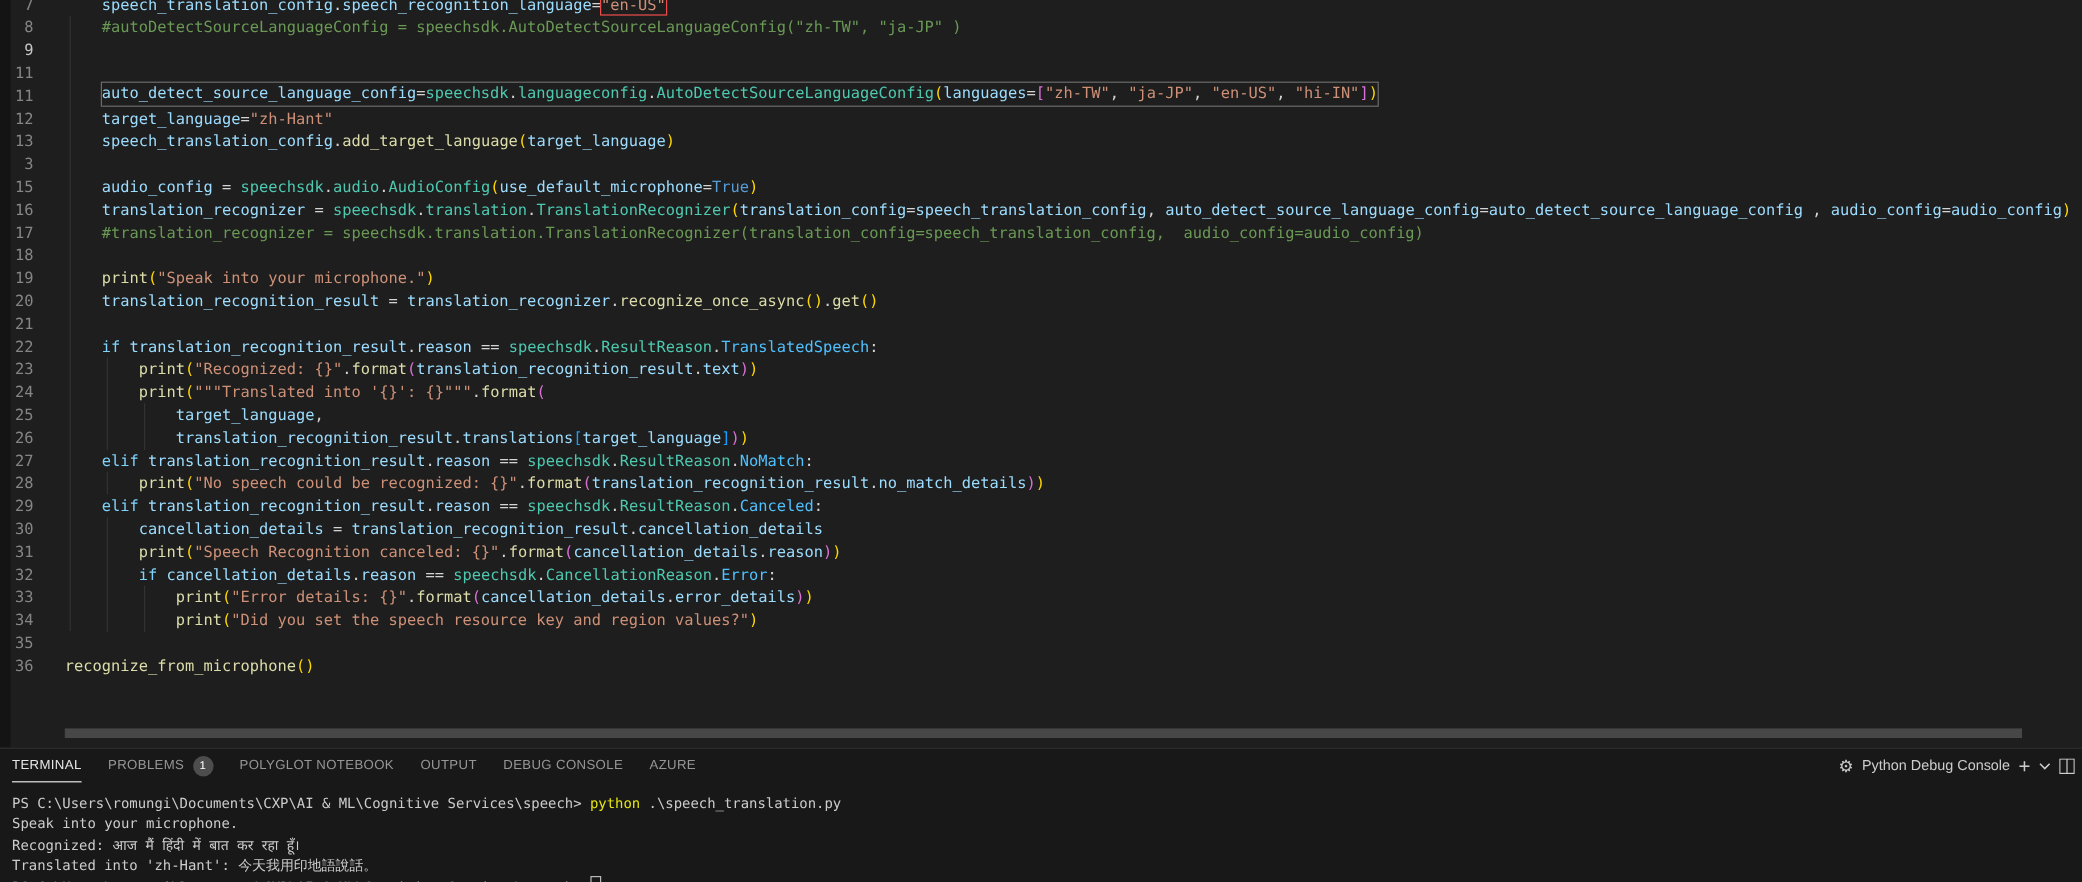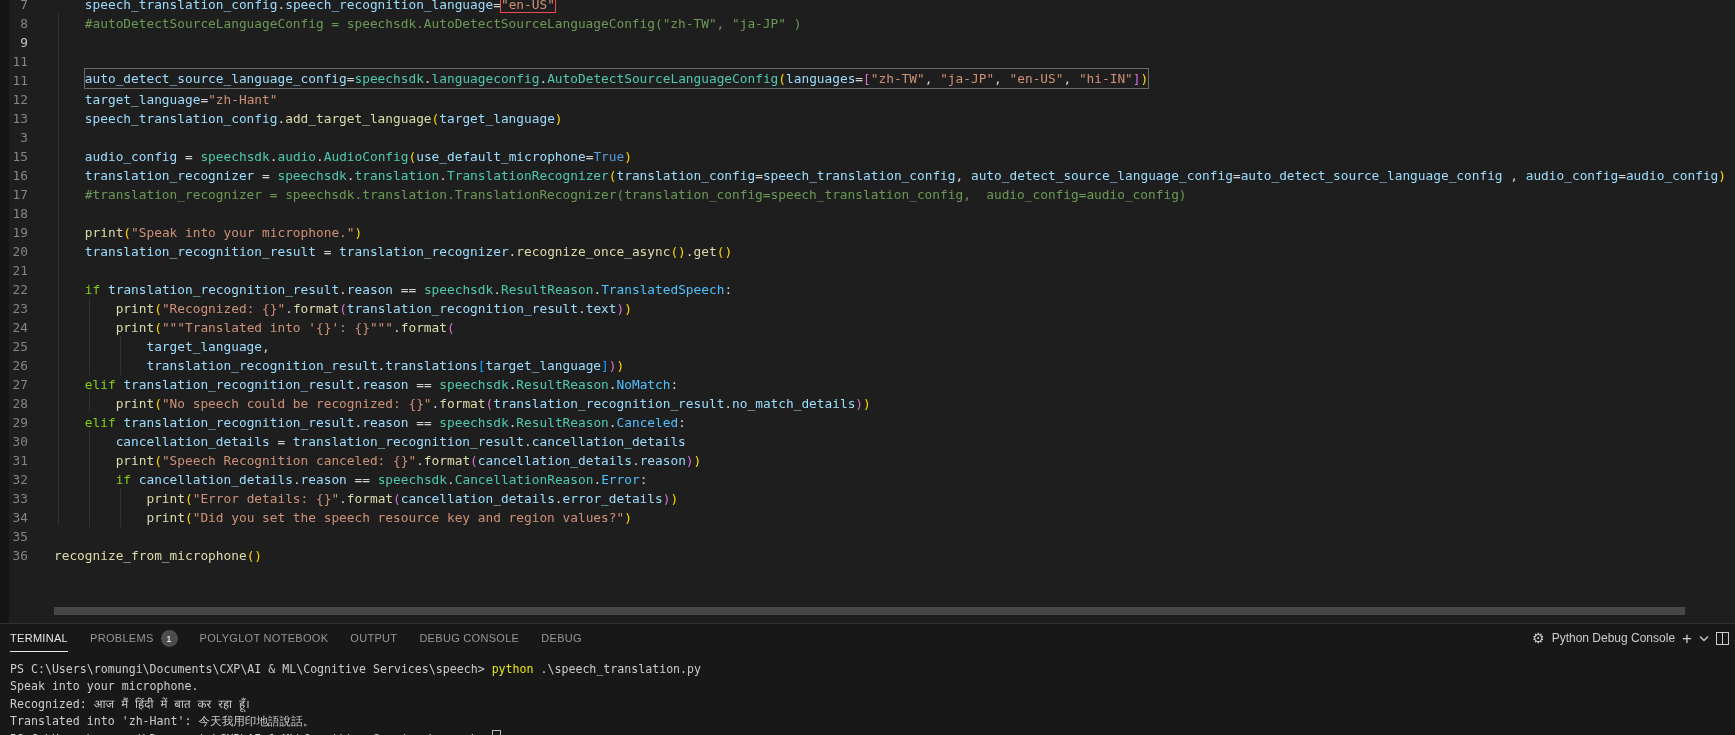--- a/index.html
+++ b/index.html
@@ -12,21 +12,21 @@
   .lines{margin-top:-5.5px;position:relative;}
   .code-line{display:flex;height:19px;line-height:19px;font-size:12.8px;white-space:pre;}
   .ln{flex:0 0 35px;box-sizing:border-box;padding-right:16px;text-align:right;color:#858585;}
   .ln-active{color:#c6c6c6;}
   .code{margin-left:10px;color:#d4d4d4;}
   .tok-box{display:inline-block;outline:1px solid rgba(200,200,200,0.45);margin-top:36px;}
   .tk-pl{color:#d4d4d4}
   .tk-var{color:#9cdcfe}
   .tk-str{color:#ce9178}
   .tk-com{color:#6a9955}
-  .tk-kw{color:#84cc16}
+  .tk-kw{color:#7dd3fc}
   .tk-fn{color:#dcdcaa}
   .tk-cls{color:#4ec9b0}
   .tk-cst{color:#569cd6}
   .tk-enm{color:#4fc1ff}
   .tk-b1{color:#ffd700}
   .tk-b2{color:#da70d6}
   .tk-b3{color:#179fff}
   .tk-err{outline:1px solid #f14c4c;}
   .hscroll{position:absolute;left:45px;top:607px;width:1631px;height:8px;background:rgba(121,121,121,0.45);}
   
@@ -116,21 +116,21 @@
           <div class="ptab">
             <span>POLYGLOT NOTEBOOK</span>
           </div>
           <div class="ptab">
             <span>OUTPUT</span>
           </div>
           <div class="ptab">
             <span>DEBUG CONSOLE</span>
           </div>
           <div class="ptab">
-            <span>DEBUG</span>
+            <span>AZURE</span>
           </div>
         </div>
       <div class="panel-toolbar">
         <span class="gear">⚙</span>
         <span class="profile-label">Python Debug Console</span>
         <span class="plus">+</span>
         <span class="chev">
           <svg width="10" height="7" viewBox="0 0 10 7">
               <path d="M1 1.5 L5 5.5 L9 1.5" stroke="#cccccc" fill="none" stroke-width="1.3"></path>
             </svg>

